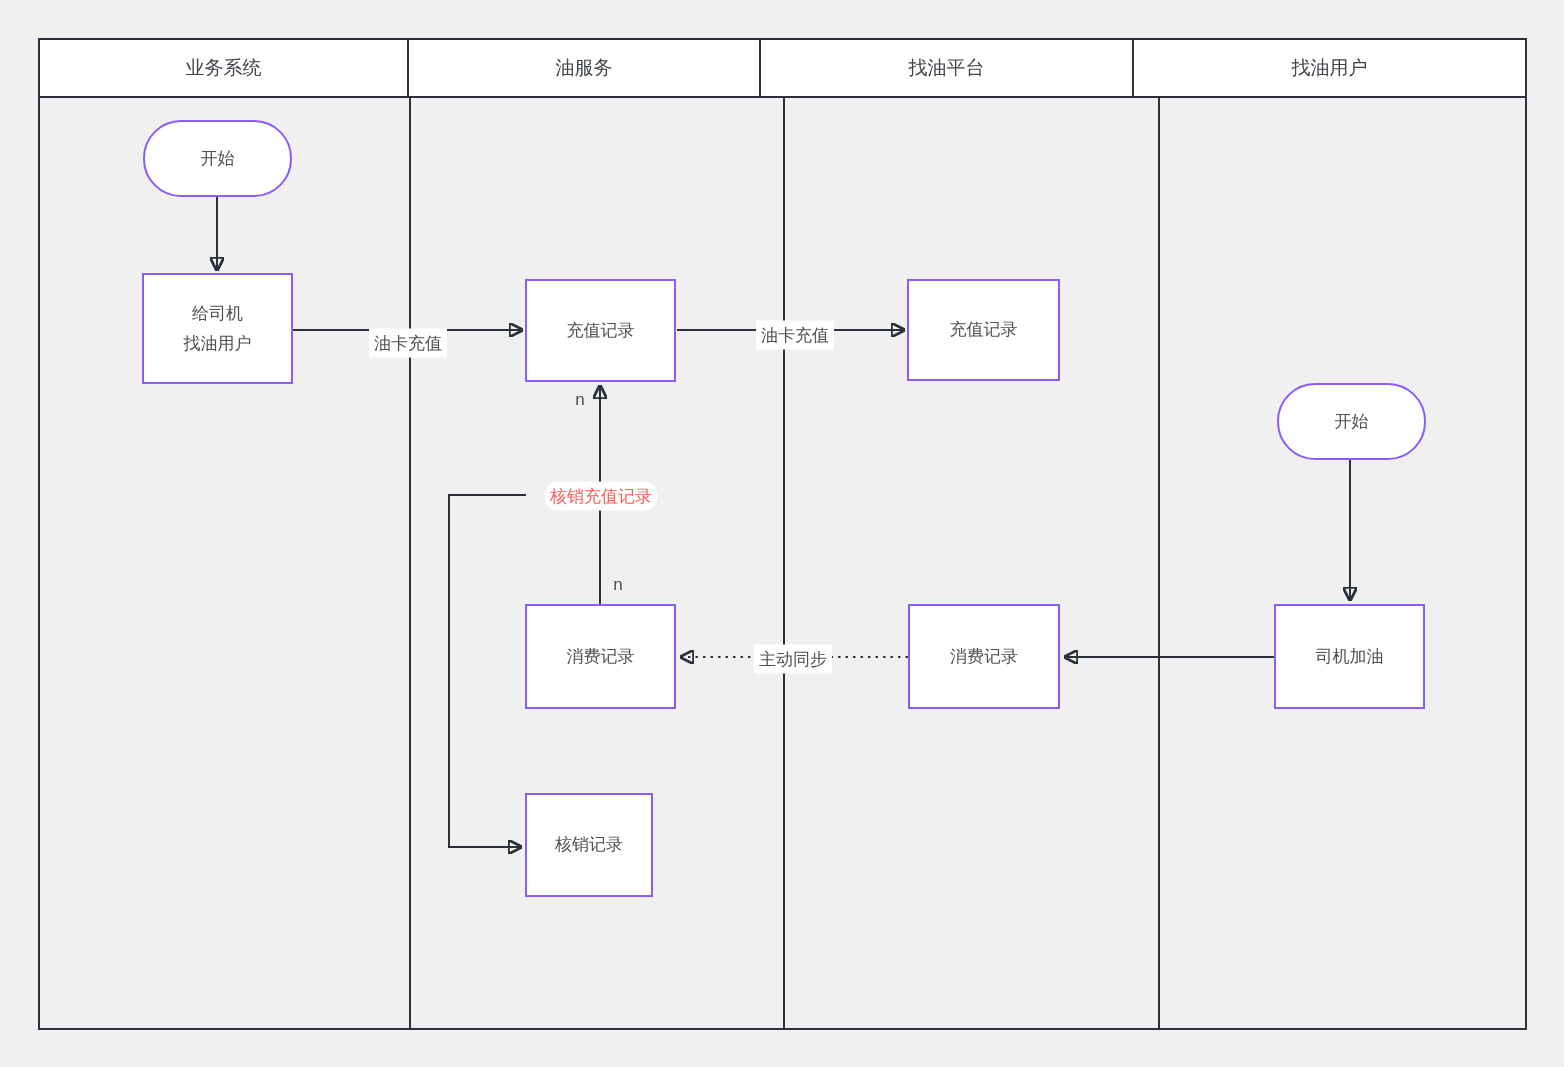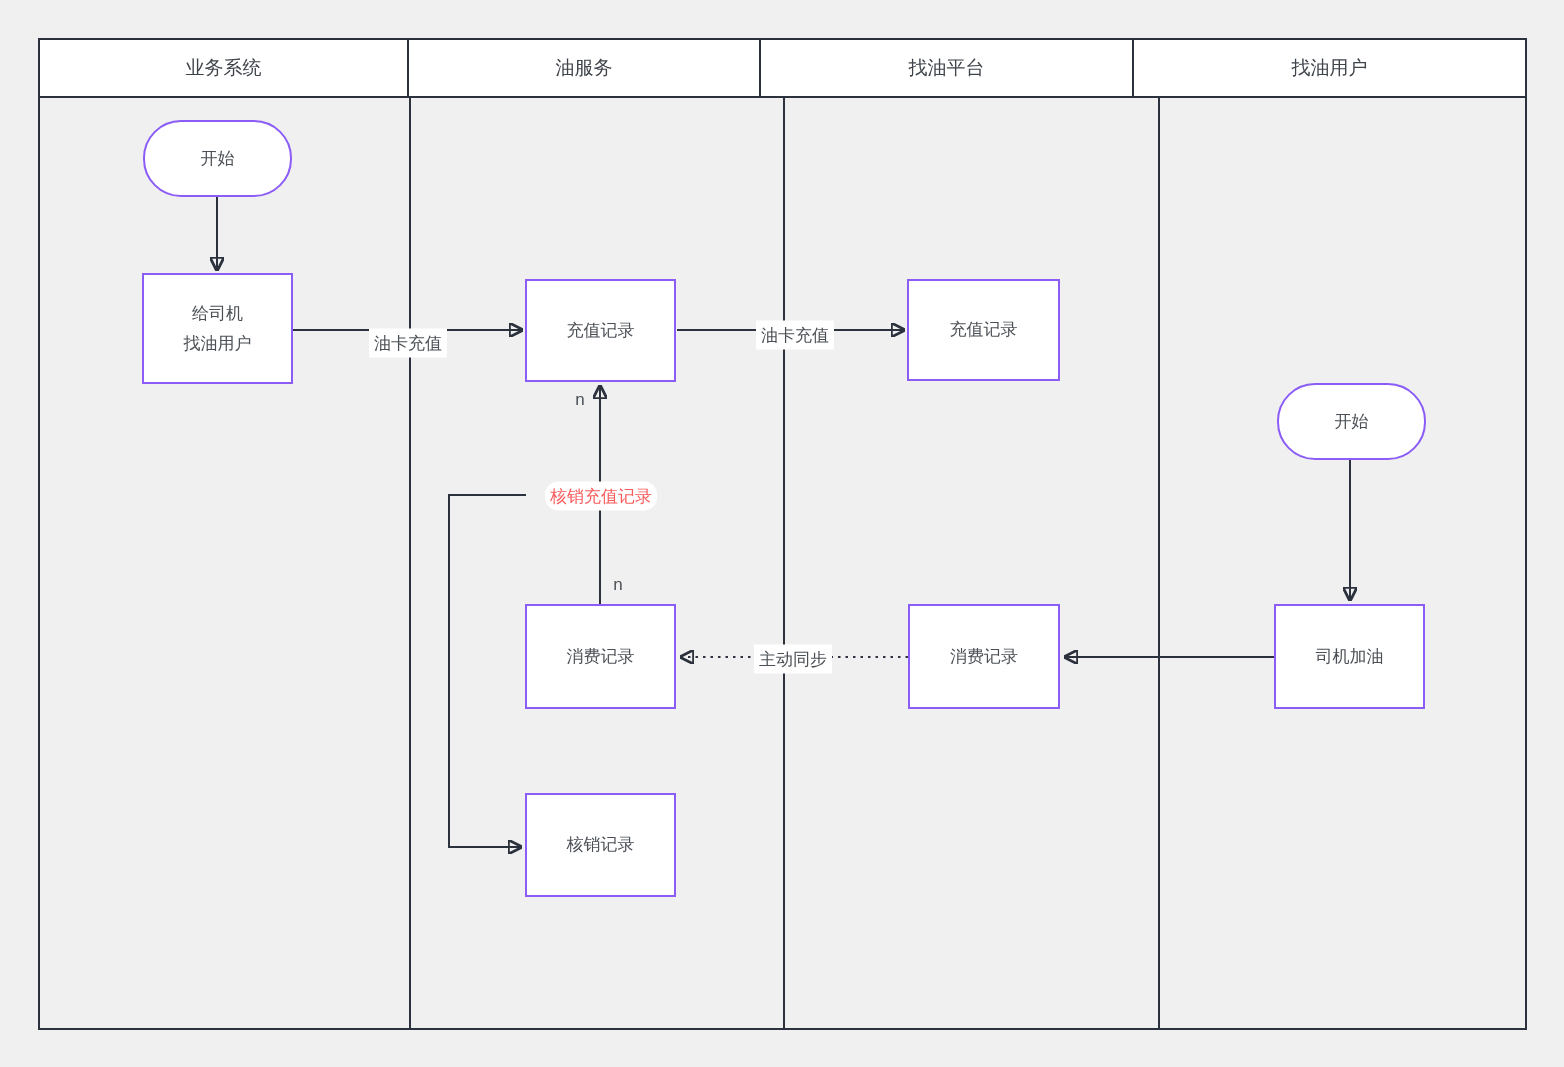--- a/index.html
+++ b/index.html
@@ -140,21 +140,21 @@
   </div>
 
   <div class="node" style="left:525px;top:604px;width:151px;height:105px;">
     <span>消费记录</span>
   </div>
 
   <div class="node" style="left:908px;top:604px;width:152px;height:105px;">
     <span>消费记录</span>
   </div>
 
-  <div class="node" style="left:525px;top:793px;width:151px;height:104px;">
+  <div class="node" style="left:525px;top:793px;width:128px;height:104px;">
     <span>核销记录</span>
   </div>
 
   <div class="node pill" style="left:1277px;top:383px;width:149px;height:77px;">
     <span>开始</span>
   </div>
 
   <div class="node" style="left:1274px;top:604px;width:151px;height:105px;justify-content:center;">
     <span>司机加油</span>
   </div>

